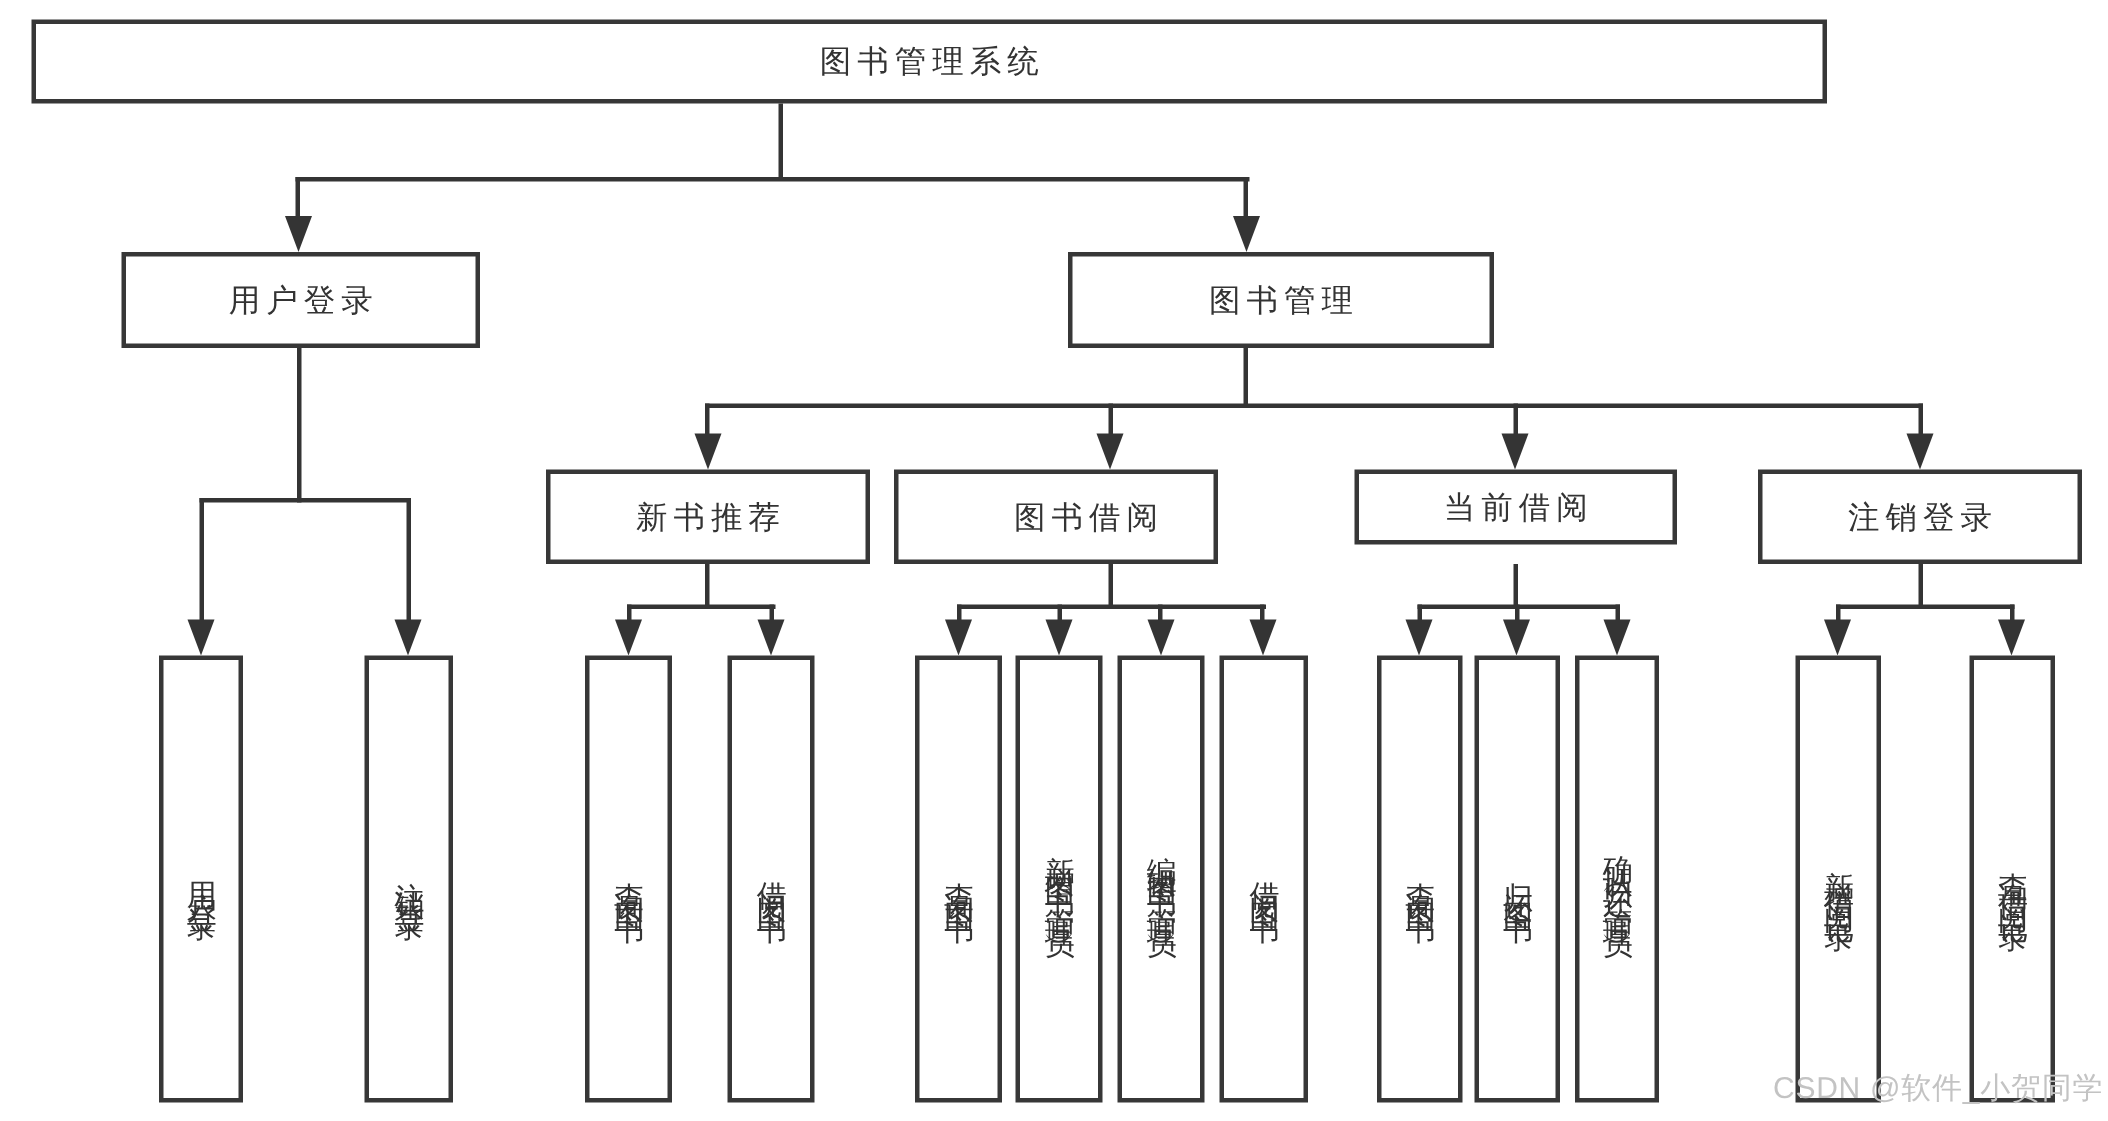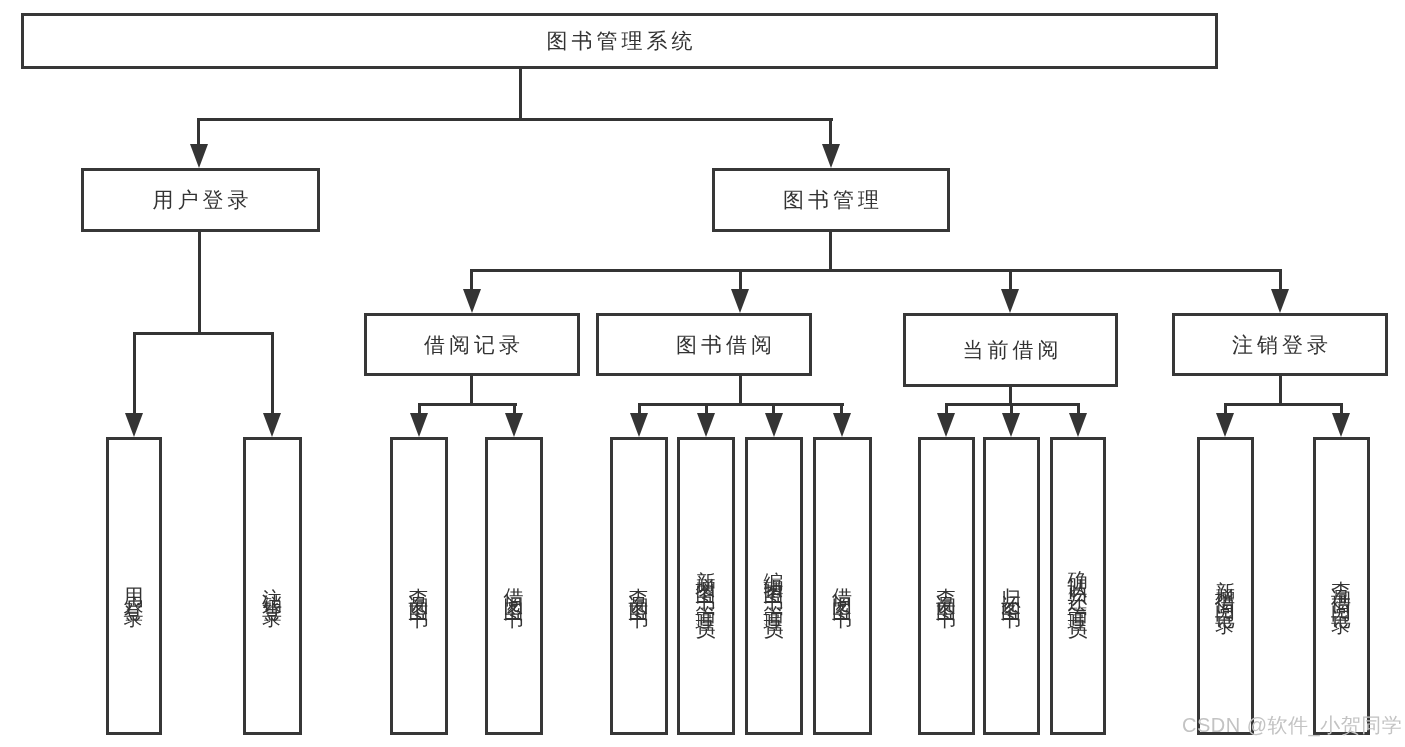--- a/index.html
+++ b/index.html
@@ -68,33 +68,33 @@
 <div class="canvas">
 
   <div class="box hbox" style="left:21px; top:13px; width:1197px; height:56px;">
     <span class="lbl">图书管理系统</span>
   </div>
 
   <div class="box hbox" style="left:81px; top:168px; width:239px; height:64px;">
     <span class="lbl">用户登录</span>
   </div>
 
-  <div class="box hbox" style="left:712px; top:168px; width:238px; height:64px;">
+  <div class="box hbox" style="left:712px; top:168px; width:284px; height:64px;">
     <span class="lbl">图书管理</span>
   </div>
 
   <div class="box hbox" style="left:364px; top:313px; width:216px; height:63px;">
-    <span class="lbl">借阅记录</span>
+    <span class="lbl">新书推荐</span>
   </div>
 
   <div class="box hbox" style="left:596px; top:313px; width:216px; height:63px;padding-left:40px;">
     <span class="lbl">图书借阅</span>
   </div>
 
-  <div class="box hbox" style="left:903px; top:313px; width:215px; height:74px;">
+  <div class="box hbox" style="left:903px; top:313px; width:215px; height:50px;">
     <span class="lbl">当前借阅</span>
   </div>
 
   <div class="box hbox" style="left:1172px; top:313px; width:216px; height:63px;">
     <span class="lbl">注销登录</span>
   </div>
 
   <div class="box leaf" style="left:106px; top:437px; width:56px; height:298px;">
     <span class="vlbl">用户登录</span>
   </div>

